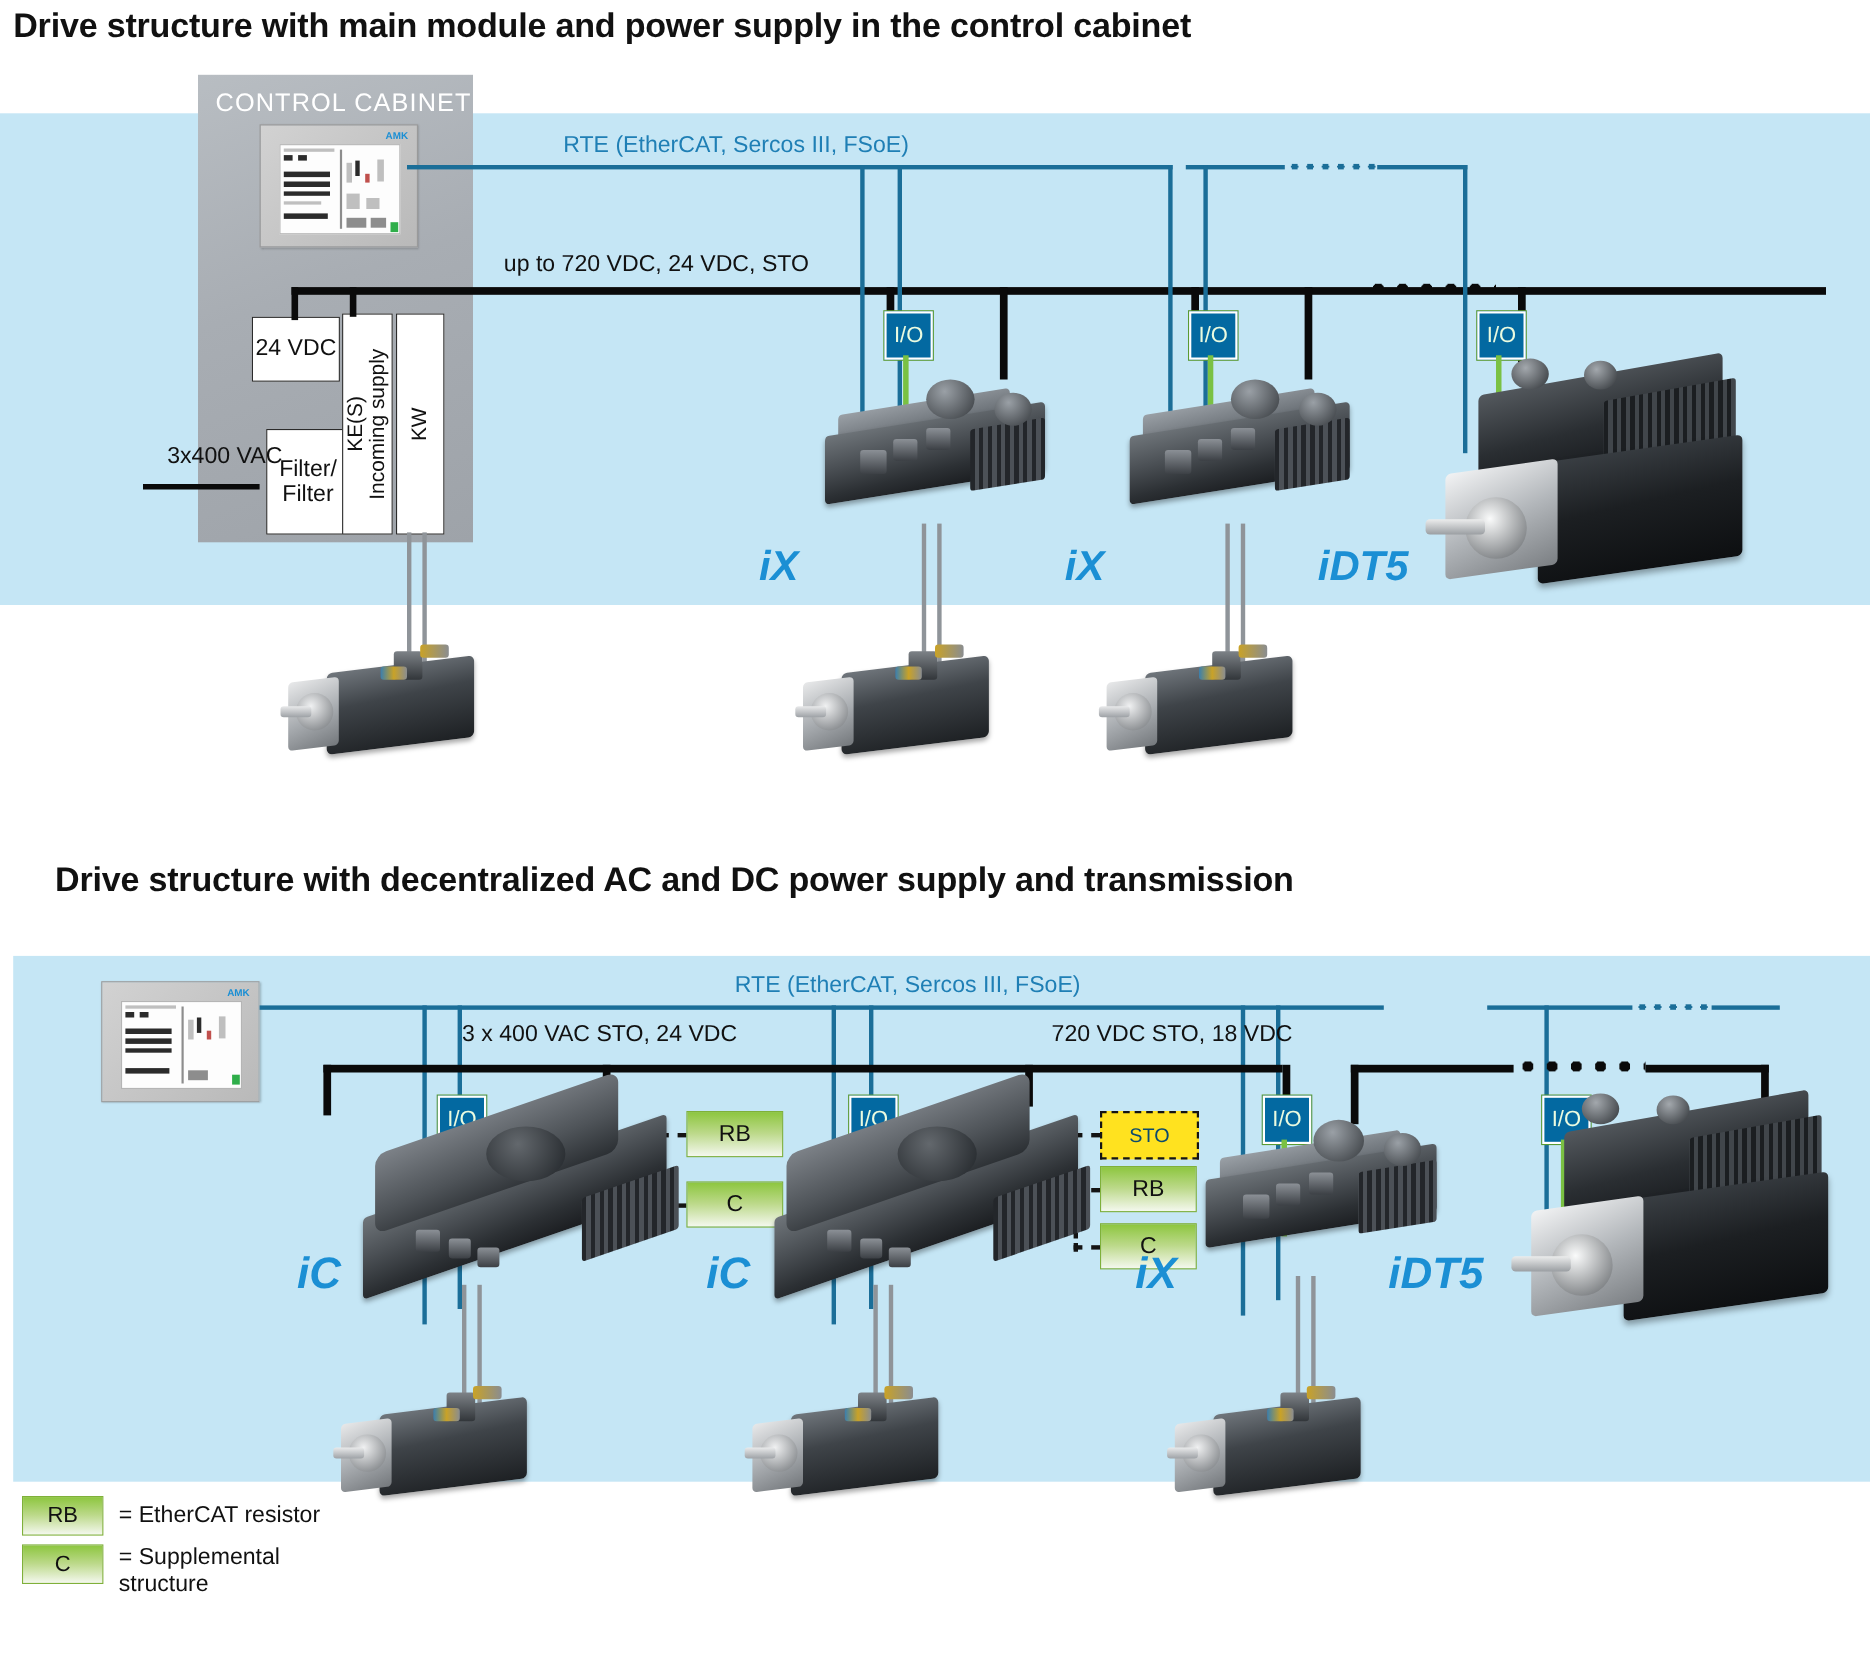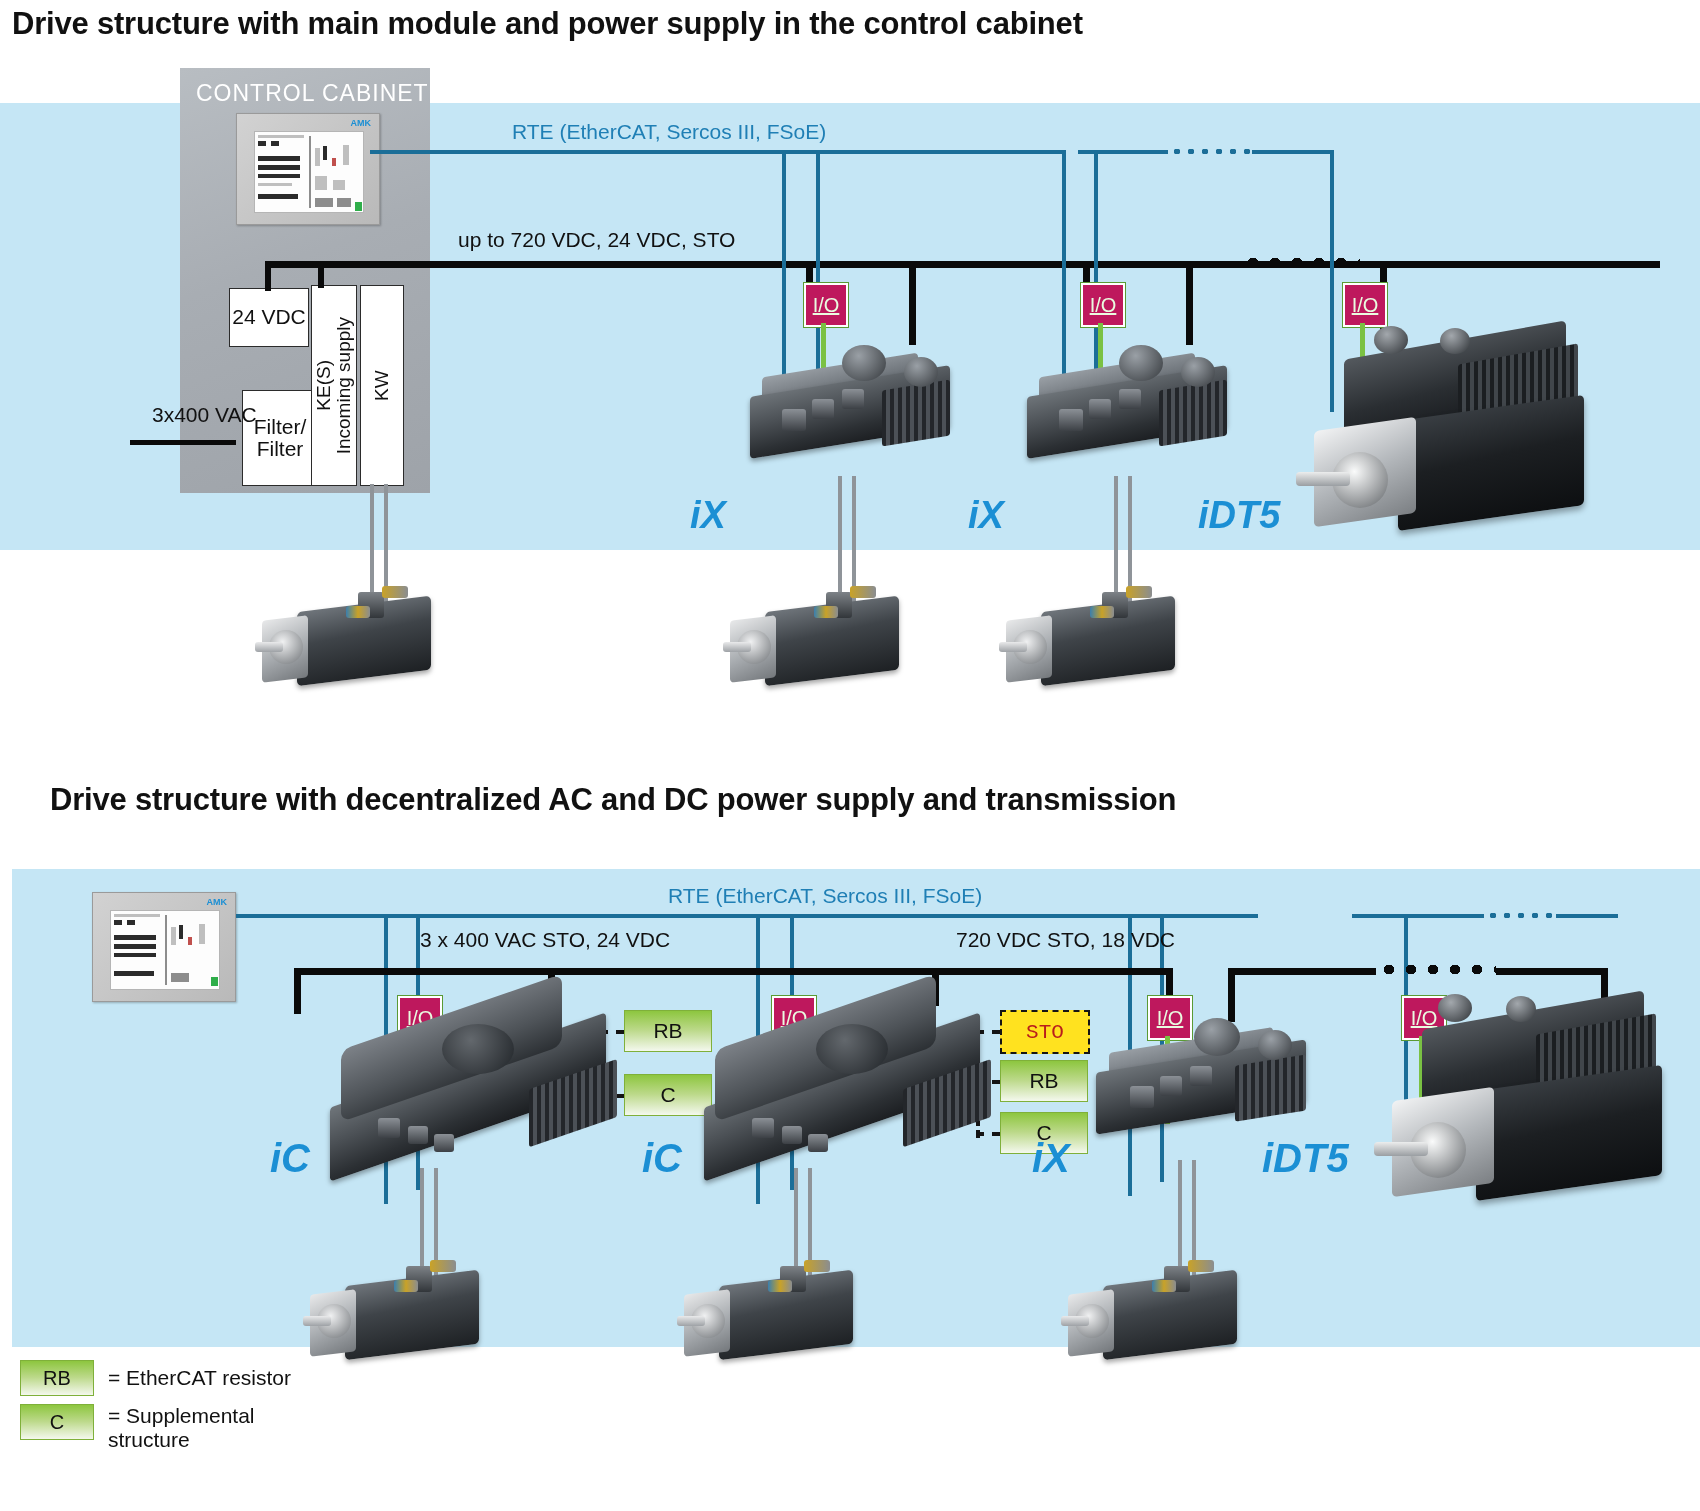--- a/index.html
+++ b/index.html
@@ -35,30 +35,30 @@
   .wire-g{position:absolute;background:#7ac143;}
   .wire-gy{position:absolute;background:#8f9499;}
 
   .dots-k{position:absolute;height:9px;
     background-image:radial-gradient(circle,#0a0a0a 42%,rgba(0,0,0,0) 44%);
     background-size:22px 9px;background-repeat:repeat-x;}
   .dots-b{position:absolute;height:5px;
     background-image:radial-gradient(circle,#1b6e98 42%,rgba(0,0,0,0) 44%);
     background-size:14px 5px;background-repeat:repeat-x;}
 
-  .io{position:absolute;width:40px;height:40px;background:#be185d;border:2px solid #ffffff;
+  .io{position:absolute;width:40px;height:40px;background:#0369a1;border:2px solid #ffffff;
       color:#eafbe0;font-size:20px;display:flex;align-items:center;justify-content:center;
-      box-shadow:0 0 0 1px #5a9a33;text-decoration:underline;}
+      box-shadow:0 0 0 1px #5a9a33;}
 
   .gbox{position:absolute;width:86px;height:40px;
         background:linear-gradient(180deg,#8dc63f 0%,#bcd98a 48%,#f4f8ee 100%);
         border:1px solid #7fb03a;display:flex;align-items:center;justify-content:center;
         font-size:21px;color:#111;}
   .ybox{position:absolute;width:86px;height:40px;background:#ffe21f;border:2px dashed #141414;
-        display:flex;align-items:center;justify-content:center;font-size:21px;color:#b91c1c;font-family:Liberation Mono, monospace;}
+        display:flex;align-items:center;justify-content:center;font-size:18px;color:#0c4a6e;}
 
   .dash-v{position:absolute;width:0;border-left:4px dashed #141414;}
   .dash-h{position:absolute;height:0;border-top:4px dashed #141414;}
 
   .devlabel{position:absolute;font-style:italic;font-weight:bold;color:#1b8fd4;white-space:nowrap;}
 
   
   .drive{position:absolute;}
   .drive .body{position:absolute;left:0;top:26px;width:100%;height:62px;
       background:linear-gradient(175deg,#6f757a 0%,#4b5055 38%,#2c3034 70%,#16181b 100%);

